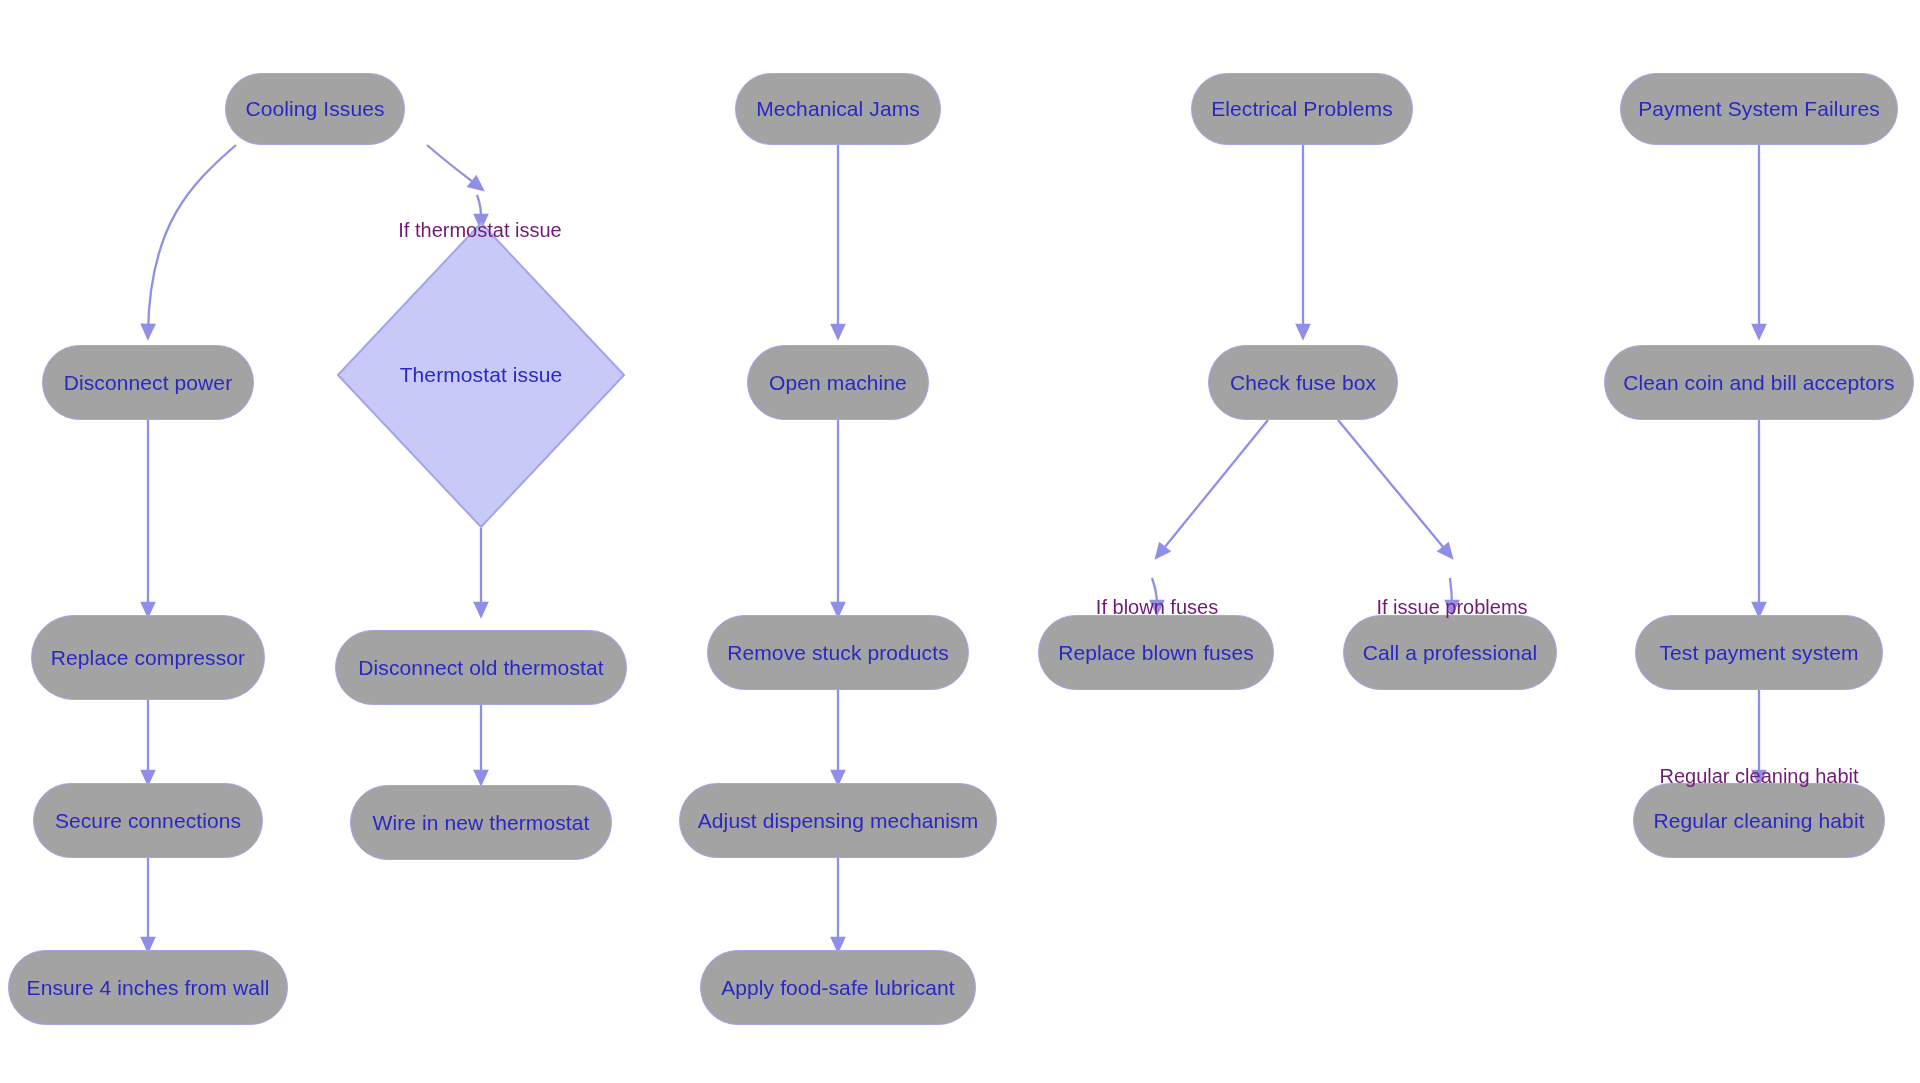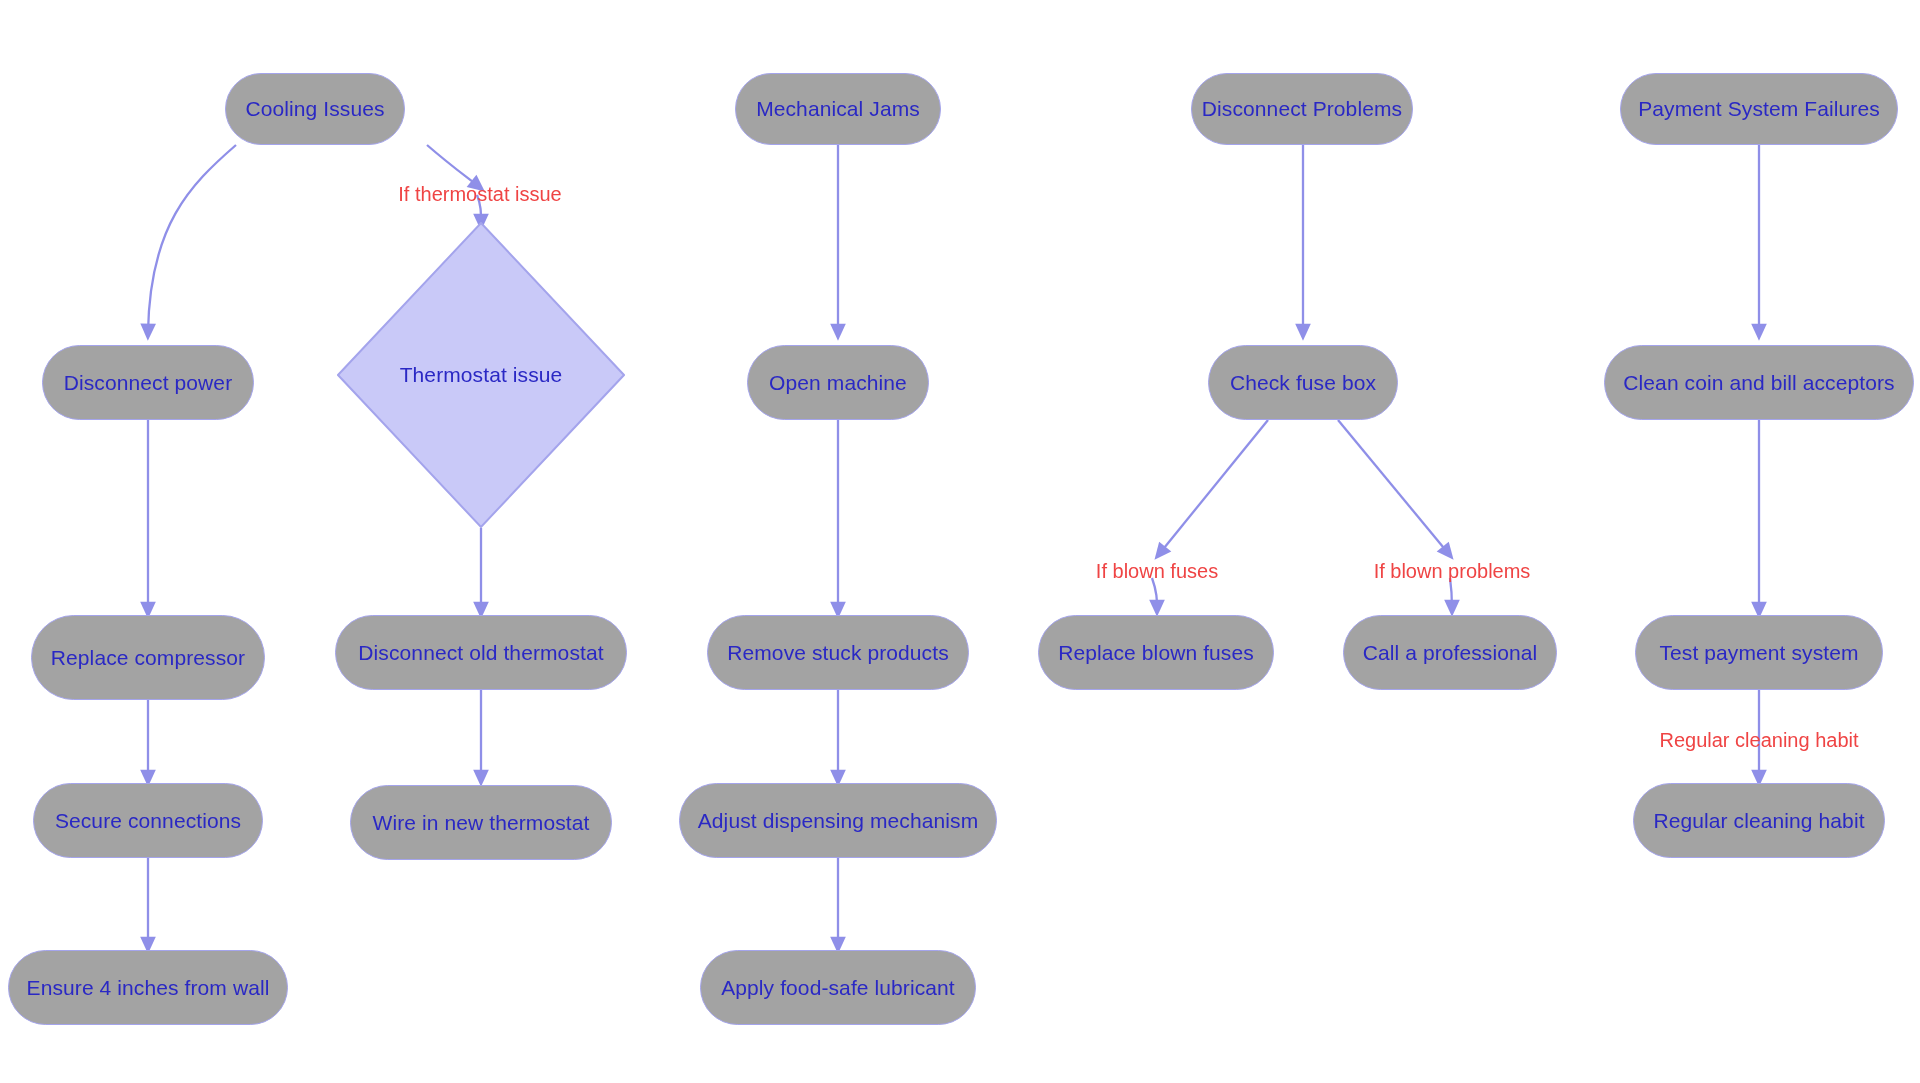--- a/index.html
+++ b/index.html
@@ -56,27 +56,28 @@
     left: 0; top: 0;
     width: 100%; height: 100%;
     z-index: 0;
   }
   .node.diamond .dia-label {
     position: relative;
     z-index: 1;
   }
   .edge-label {
     position: absolute;
-    color: #ef4444;
+    color: #701a75;
     font-size: 20px;
     line-height: 1.1;
     white-space: nowrap;
     background: transparent;
     z-index: 3;
     transform: translate(-50%, -50%);
+    margin-top: 36px;
   }
 </style>
 </head>
 <body>
 
 <div id="canvas">
 
   <svg id="edge-layer" viewBox="0 0 1920 1083" xmlns="http://www.w3.org/2000/svg">
     <defs>
       <marker id="arw" markerWidth="9" markerHeight="9" refX="4.2" refY="4.2" orient="auto" markerUnits="strokeWidth">
@@ -144,21 +145,21 @@
     <span>Ensure 4 inches from wall</span>
   </div>
 
   <div class="node diamond" style="left:337px; top:222px; width:288px; height:306px;">
     <svg class="dia-shape" viewBox="0 0 288 306" preserveAspectRatio="none">
       <polygon points="144,1 287,153 144,305 1,153" fill="#c9c9f8" stroke="#a4a4ec" stroke-width="2"></polygon>
     </svg>
     <span class="dia-label">Thermostat issue</span>
   </div>
 
-  <div class="node stadium" style="left:335px; top:615px; width:292px; height:75px;">
+  <div class="node stadium" style="left:335px; top:630px; width:292px; height:75px;">
     <span>Disconnect old thermostat</span>
   </div>
 
   <div class="node stadium" style="left:350px; top:785px; width:262px; height:75px;">
     <span>Wire in new thermostat</span>
   </div>
 
   <div class="node stadium" style="left:735px; top:73px; width:206px; height:72px;">
     <span>Mechanical Jams</span>
   </div>
@@ -173,21 +174,21 @@
 
   <div class="node stadium" style="left:679px; top:783px; width:318px; height:75px;">
     <span>Adjust dispensing mechanism</span>
   </div>
 
   <div class="node stadium" style="left:700px; top:950px; width:276px; height:75px;">
     <span>Apply food-safe lubricant</span>
   </div>
 
   <div class="node stadium" style="left:1191px; top:73px; width:222px; height:72px;">
-    <span>Disconnect Problems</span>
+    <span>Electrical Problems</span>
   </div>
 
   <div class="node stadium" style="left:1208px; top:345px; width:190px; height:75px;">
     <span>Check fuse box</span>
   </div>
 
   <div class="node stadium" style="left:1038px; top:615px; width:236px; height:75px;">
     <span>Replace blown fuses</span>
   </div>
 
@@ -208,17 +209,17 @@
   </div>
 
   <div class="node stadium" style="left:1633px; top:783px; width:252px; height:75px;">
     <span>Regular cleaning habit</span>
   </div>
 
   <div class="edge-label" style="left:480px; top:194px;">If thermostat issue</div>
 
   <div class="edge-label" style="left:1157px; top:571px;">If blown fuses</div>
 
-  <div class="edge-label" style="left:1452px; top:571px;">If blown problems</div>
+  <div class="edge-label" style="left:1452px; top:571px;">If issue problems</div>
 
   <div class="edge-label" style="left:1759px; top:740px;">Regular cleaning habit</div>
 
 </div>
 
 </body></html>

